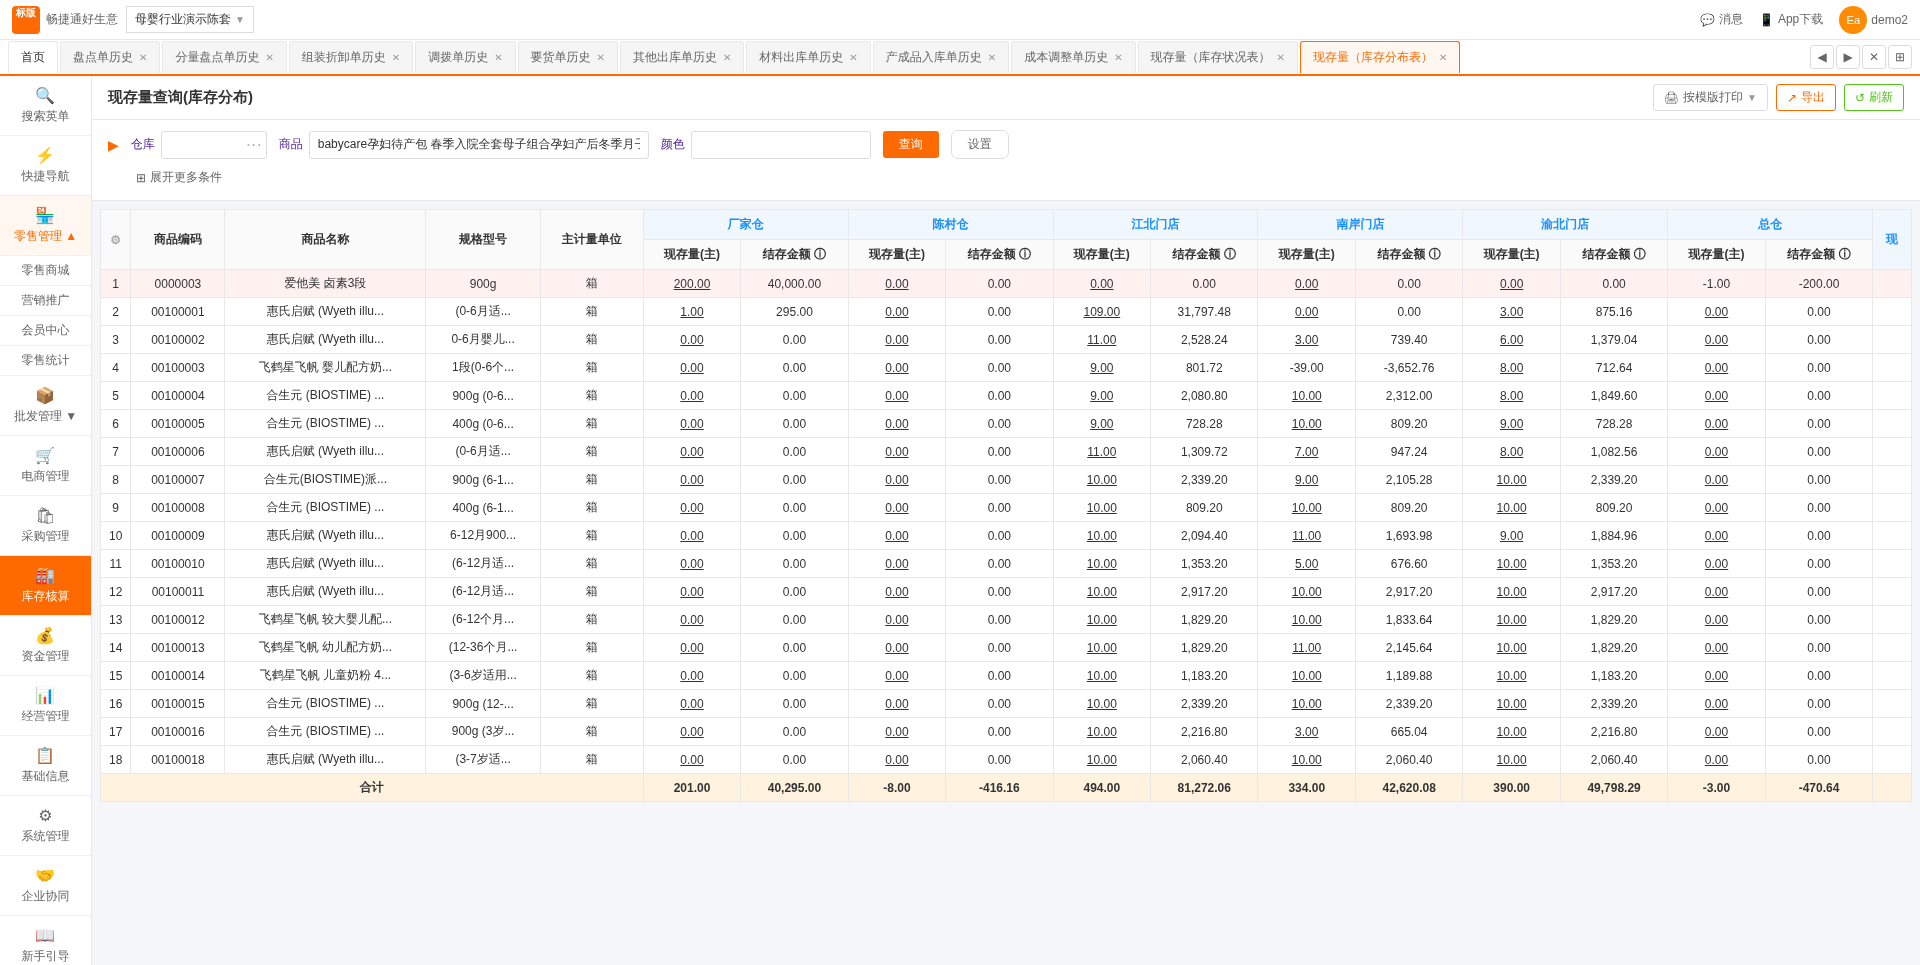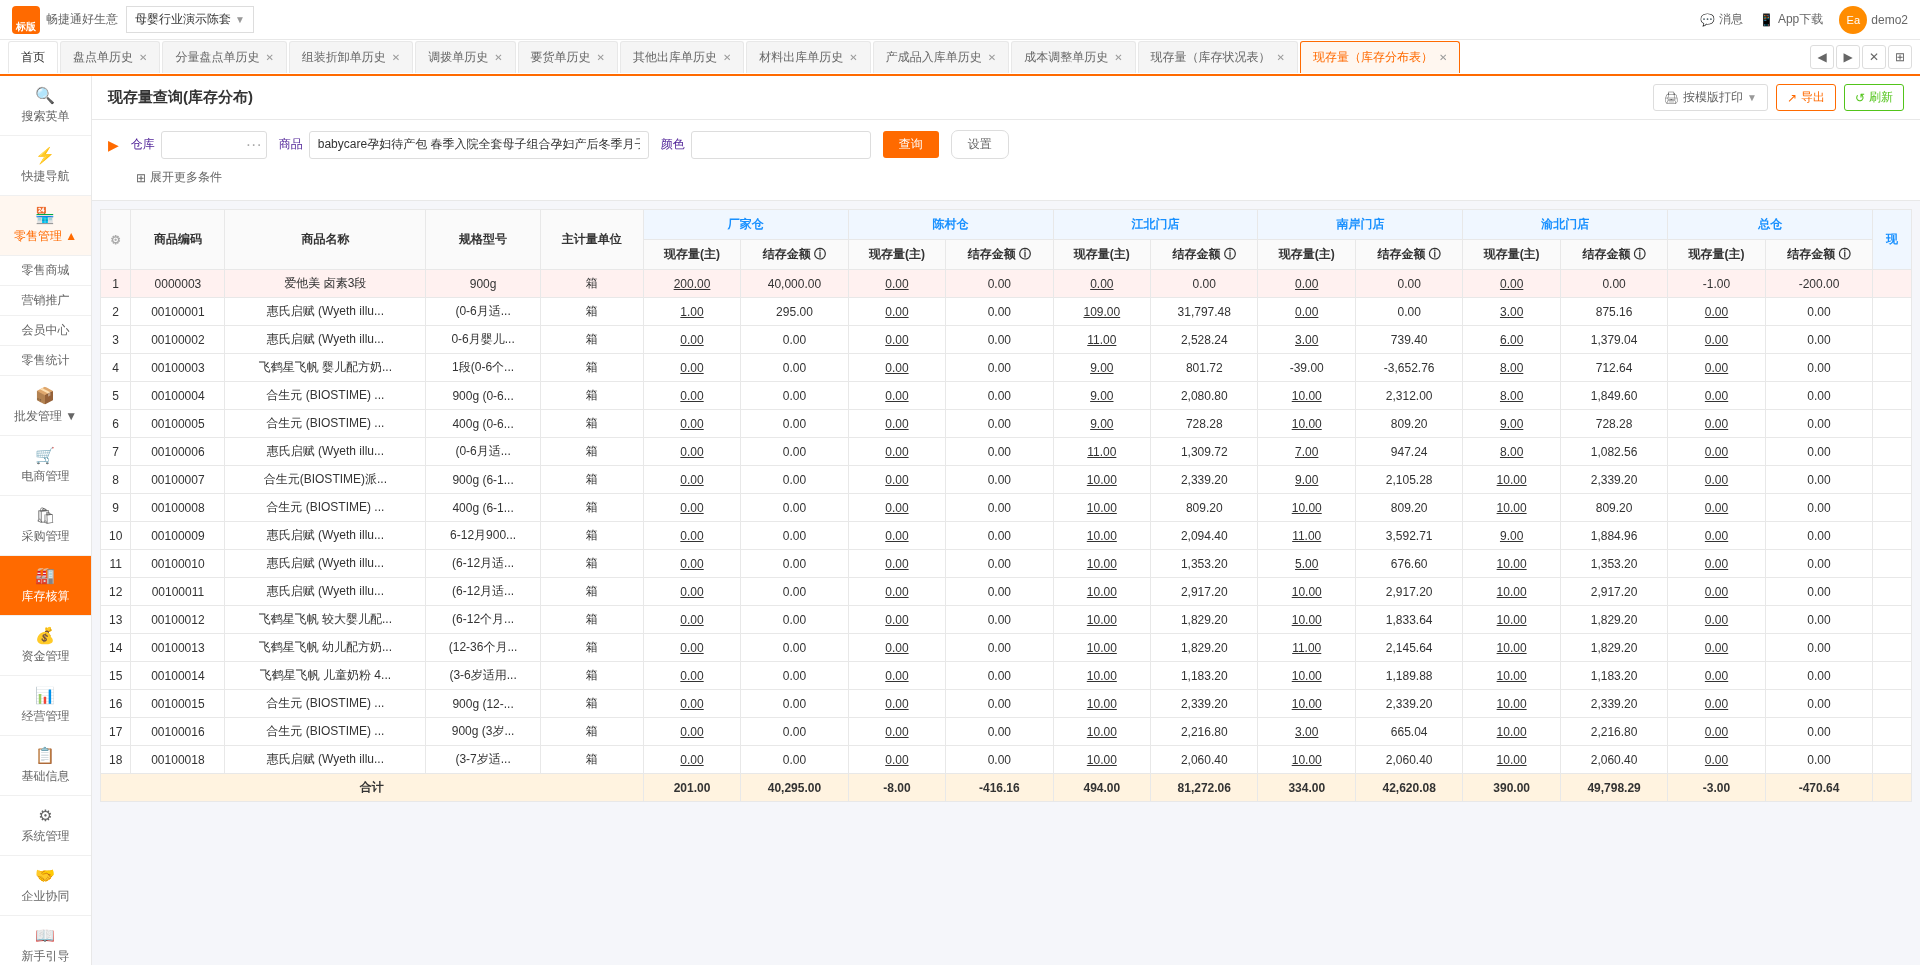--- a/index.html
+++ b/index.html
@@ -2,21 +2,21 @@
 <html><head>
   <meta charset="utf-8">
   <style>
     * { margin: 0; padding: 0; box-sizing: border-box; }
     body { font-family: "Microsoft YaHei", Arial, sans-serif; font-size: 12px; background: #f0f2f5; color: #333; overflow: hidden; }
 
     
     .top-bar { height: 40px; background: #fff; display: flex; align-items: center; padding: 0 12px; border-bottom: 1px solid #e8e8e8; justify-content: space-between; }
     .top-bar-left { display: flex; align-items: center; gap: 8px; }
     .logo-area { display: flex; align-items: center; gap: 6px; }
-    .logo-icon { width: 28px; height: 28px; background: #ff6a00; border-radius: 4px; display: flex; align-items: flex-end; justify-content: center; color: #fff; font-size: 10px; font-weight: bold; }
+    .logo-icon { width: 28px; height: 28px; background: #ff6a00; border-radius: 4px; display: flex; align-items: flex-start; justify-content: center; color: #fff; font-size: 10px; font-weight: bold; }
     .logo-text { font-size: 12px; color: #666; }
     .store-selector { display: flex; align-items: center; gap: 4px; padding: 4px 8px; border: 1px solid #ddd; border-radius: 0; cursor: pointer; color: #333; font-size: 12px; }
     .top-bar-right { display: flex; align-items: center; gap: 16px; }
     .top-right-item { display: flex; align-items: center; gap: 4px; cursor: pointer; color: #666; font-size: 12px; }
     .user-avatar { width: 28px; height: 28px; border-radius: 50%; background: #ff8c00; display: flex; align-items: center; justify-content: center; color: #fff; font-size: 11px; }
 
     
     .tab-bar { height: 36px; background: #fff; display: flex; align-items: center; padding: 0 8px; border-bottom: 2px solid #ff6a00; overflow: hidden; gap: 2px; }
     .tab-item { height: 32px; padding: 0 12px; display: flex; align-items: center; gap: 6px; cursor: pointer; border-radius: 3px 3px 0 0; font-size: 12px; white-space: nowrap; background: #f5f5f5; border: 1px solid #e8e8e8; border-bottom: none; color: #666; }
     .tab-item.home { background: #fff; color: #333; }
@@ -519,21 +519,21 @@
     <td>惠氏启赋 (Wyeth illu...</td>
     <td>6-12月900...</td>
     <td>箱</td>
     <td class="num-link">0.00</td>
     <td>0.00</td>
     <td class="num-link">0.00</td>
     <td>0.00</td>
     <td class="num-link">10.00</td>
     <td>2,094.40</td>
     <td class="num-link">11.00</td>
-    <td class="">3,592.71</td>
+    <td class="">1,693.98</td>
     <td class="num-link">9.00</td>
     <td>1,884.96</td>
     <td class="num-link">0.00</td>
     <td class="">0.00</td>
     <td></td>
   </tr>
             <tr>
     <td class="row-index">11</td>
     <td>00100010</td>
     <td>惠氏启赋 (Wyeth illu...</td>

